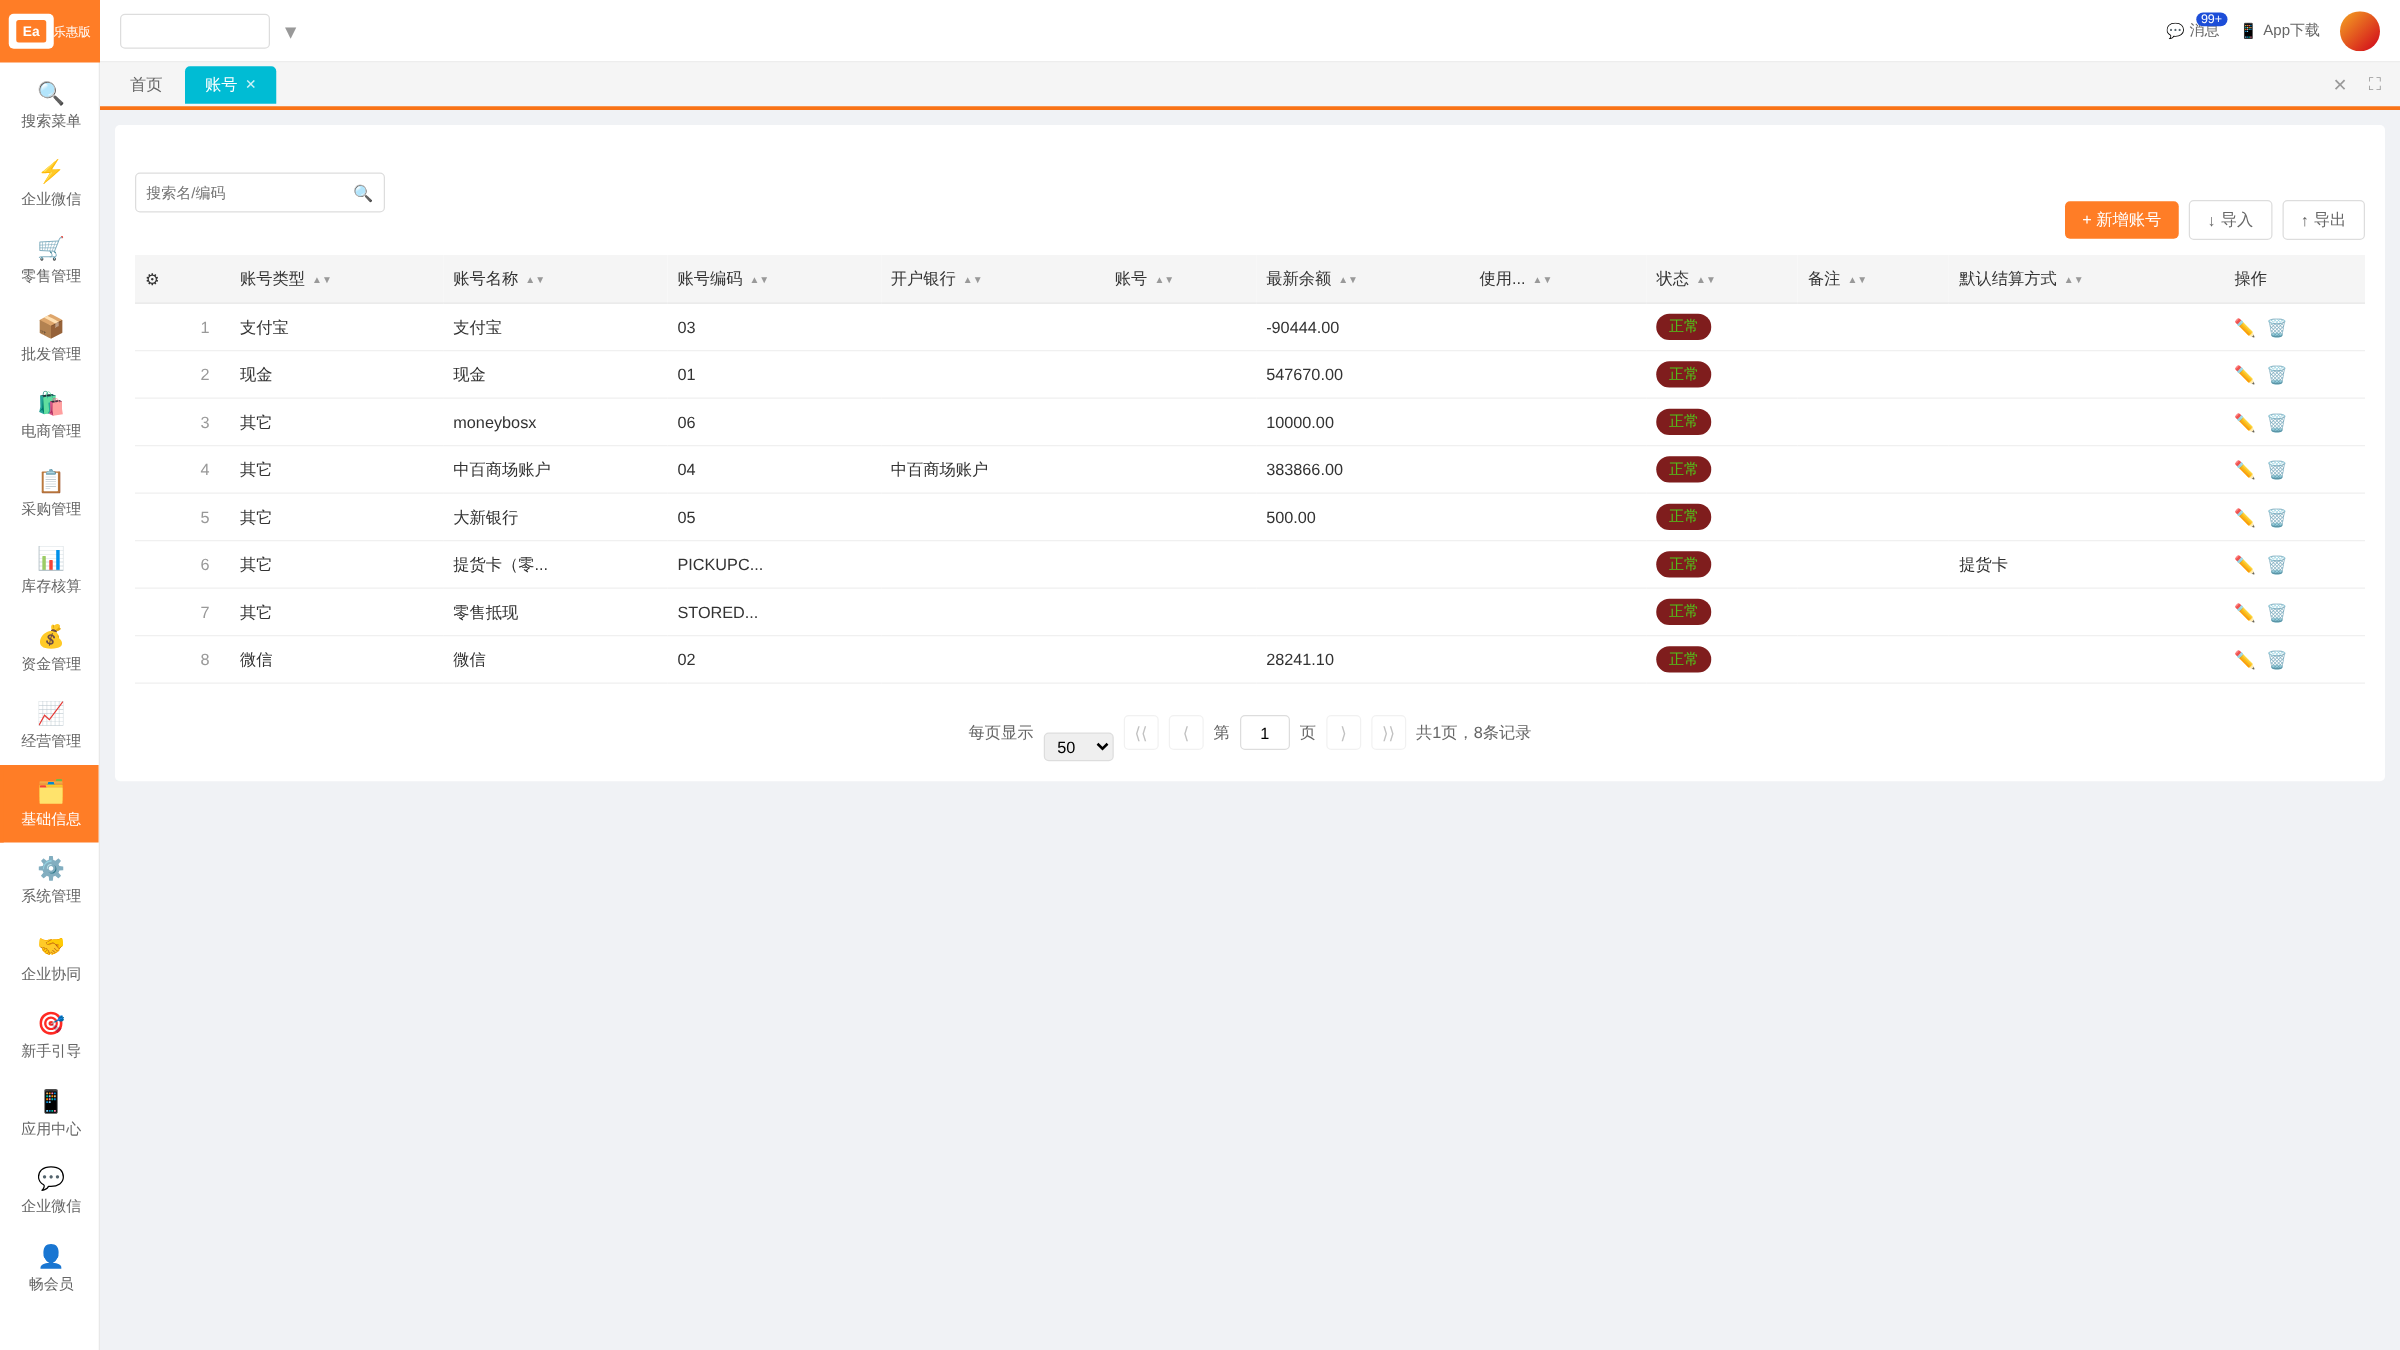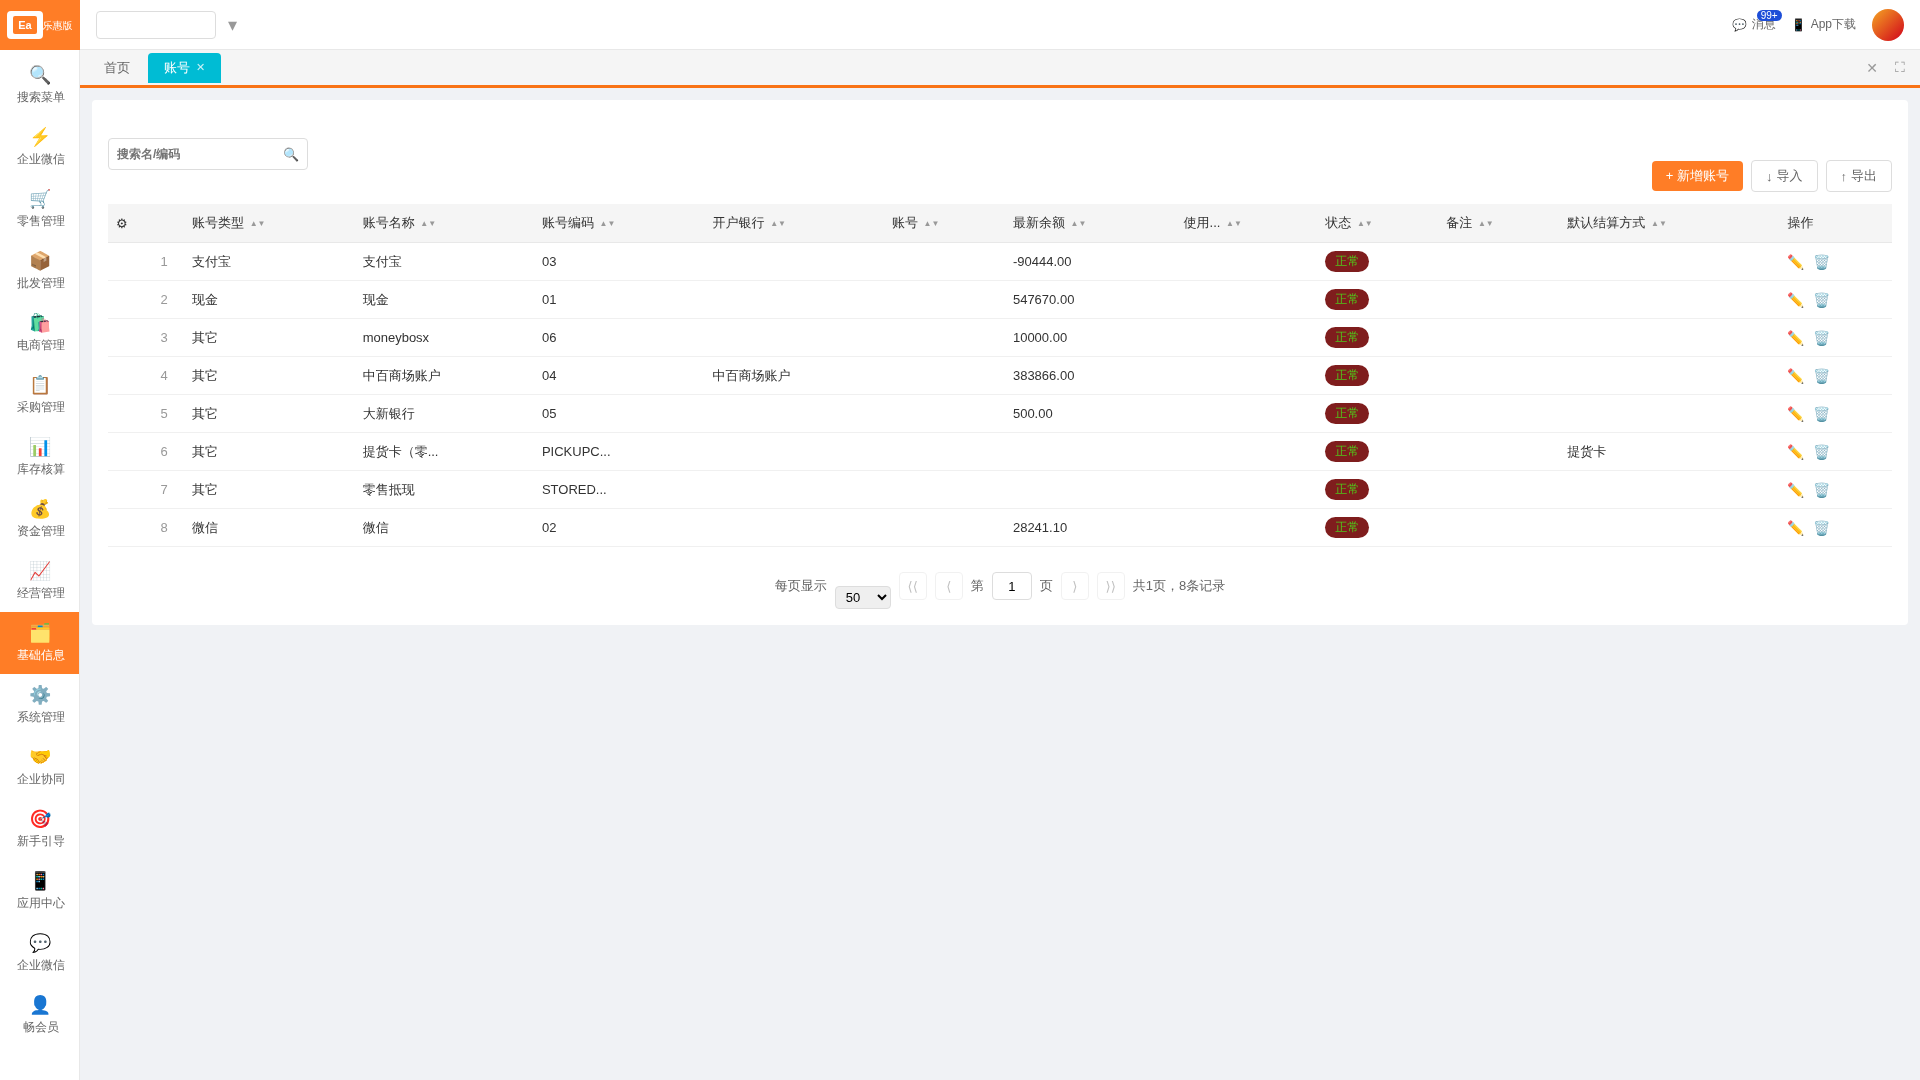--- a/index.html
+++ b/index.html
@@ -216,21 +216,20 @@
       height: 32px;
       padding: 0 8px;
       gap: 6px;
     }
     .search-box input {
       border: none;
       outline: none;
       font-size: 12px;
       flex: 1;
       background: transparent;
-      font-weight: bold;
     }
     .search-icon { color: #999; cursor: pointer; }
     .toolbar-right { display: flex; gap: 8px; align-items: center; margin-top: 44px; }
     .btn-primary {
       background: #ff7d26;
       color: #fff;
       border: none;
       border-radius: 4px;
       padding: 6px 14px;
       cursor: pointer;

